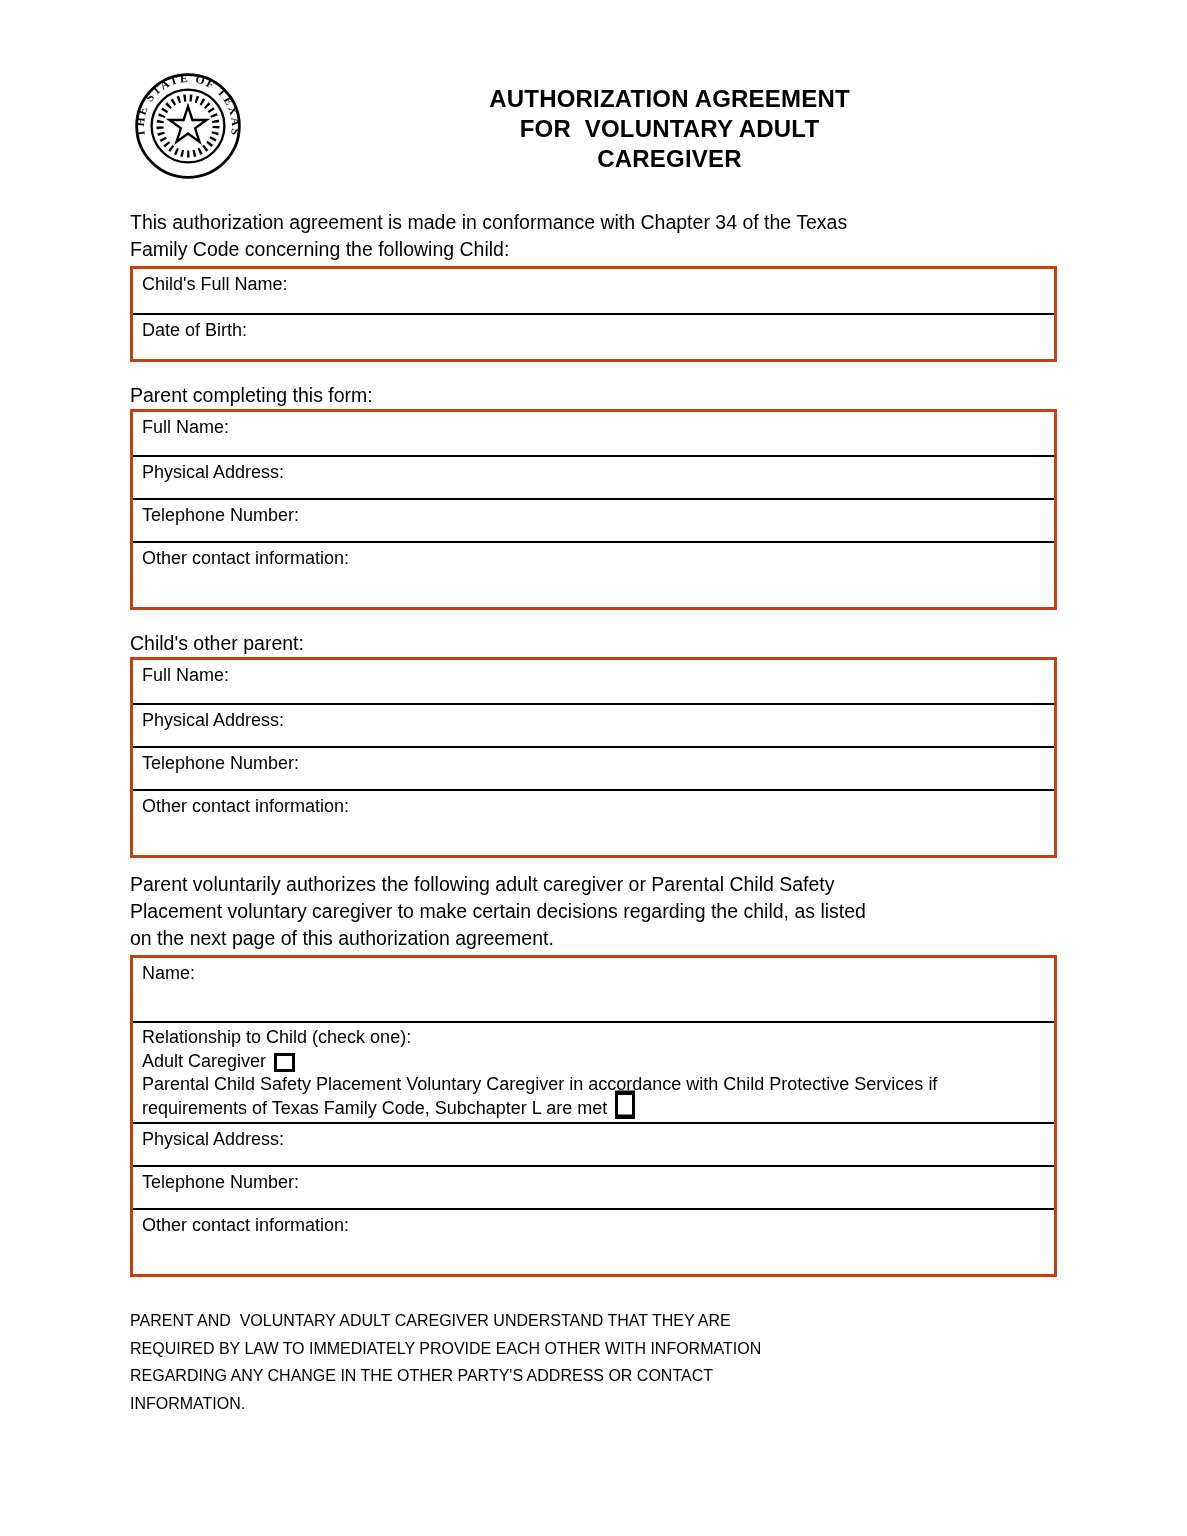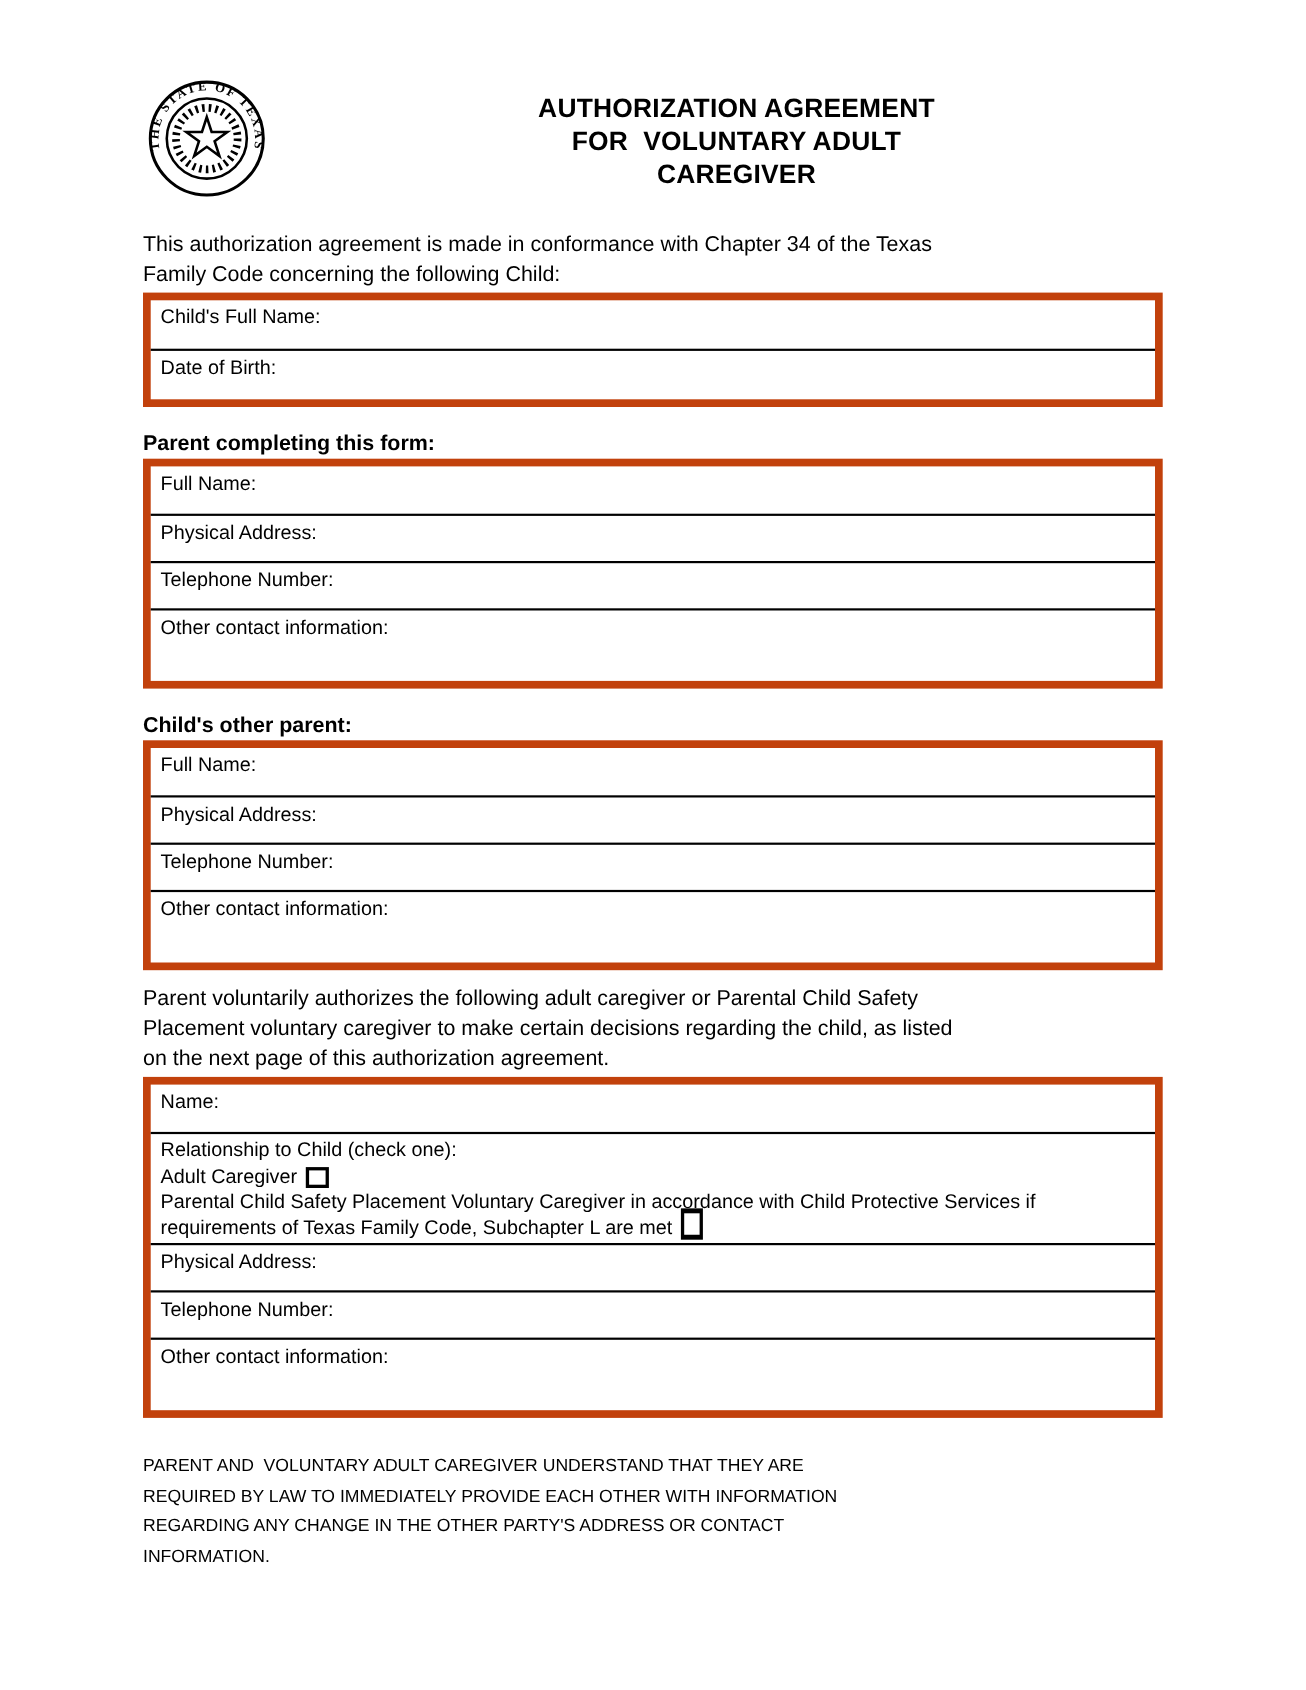--- a/index.html
+++ b/index.html
@@ -26,34 +26,34 @@
     padding-top:18px; letter-spacing:0.2px;
   }
   .revision-wrap {
     width:152px; flex:0 0 152px;
     text-align:center; font-size:16px; line-height:21.5px;
     padding-top:46px;
   }
 
   
   .intro { font-size:19.5px; line-height:27px; margin:21px 0 3px 0; }
-  .sec-heading { font-size:19.5px; line-height:24px; margin:21px 0 2px 0; font-weight:bold; }
+  .sec-heading { font-size:19.5px; line-height:24px; margin:21px 0 2px 0; font-weight:normal; }
   .mid-para { font-size:19.5px; line-height:27px; margin:13px 0 3px 0; }
 
   
-  .ftable { border:7px solid #c2410c; background:#fff; }
+  .ftable { border:3px solid #c2410c; background:#fff; }
   .trow { min-height:44px; padding:4px 9px 2px 9px; font-size:18px; line-height:22px; }
   .trow + .trow { border-top:2px solid #000; }
   .trow.r43 { min-height:43px; }
   .trow.r46 { min-height:46px; }
   .trow.tall { min-height:66px; }
   .flabel { display:inline-block; }
 
   
-  .rel-row { min-height:98px; line-height:23.5px; padding-top:3px; }
+  .rel-row { min-height:98px; line-height:23.5px; padding-top:3px;margin-top:20px; }
   .rel-line { white-space:nowrap; }
   .checkbox {
     display:inline-block;
     width:21px; height:19px;
     border:3px solid #000; background:#fff;
     vertical-align:-5px; margin-left:8px;
   }
   .cb-tall {
     width:20px;
     transform:scaleY(1.5);

